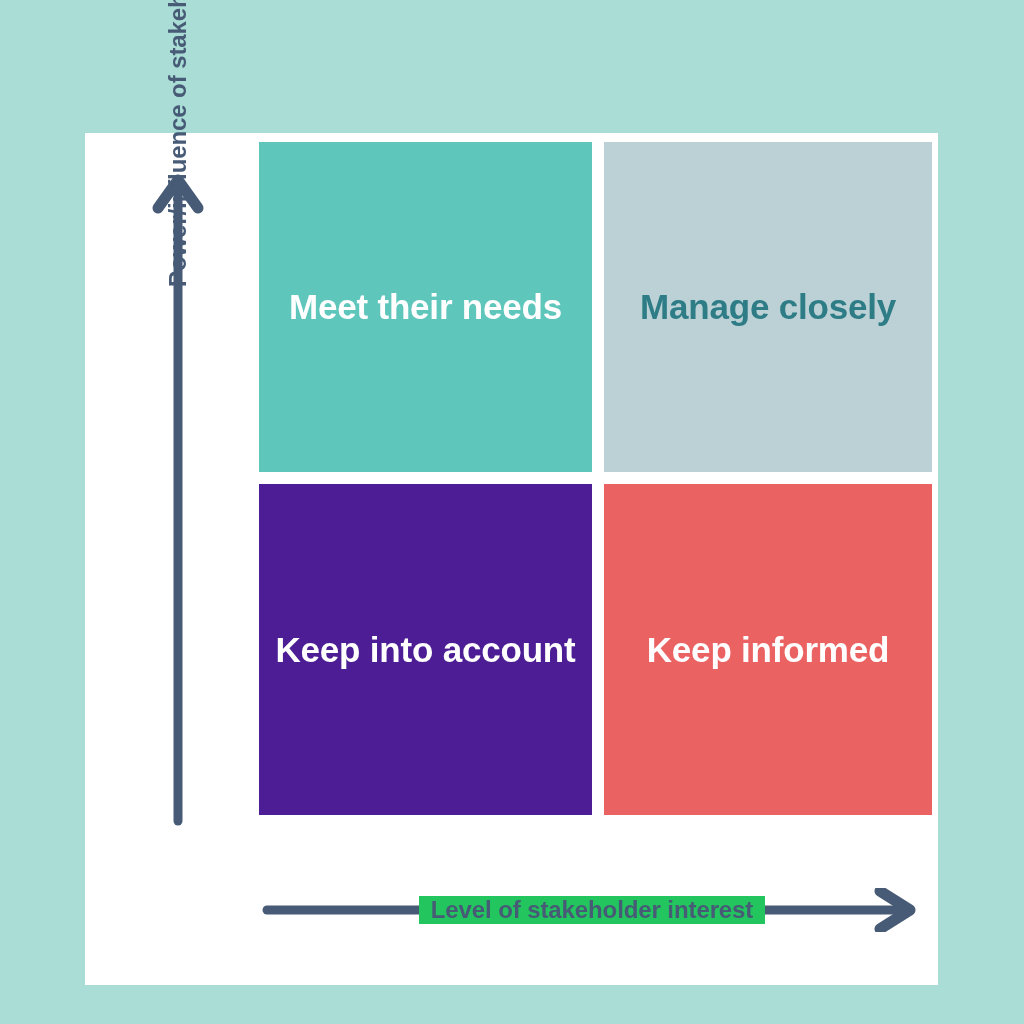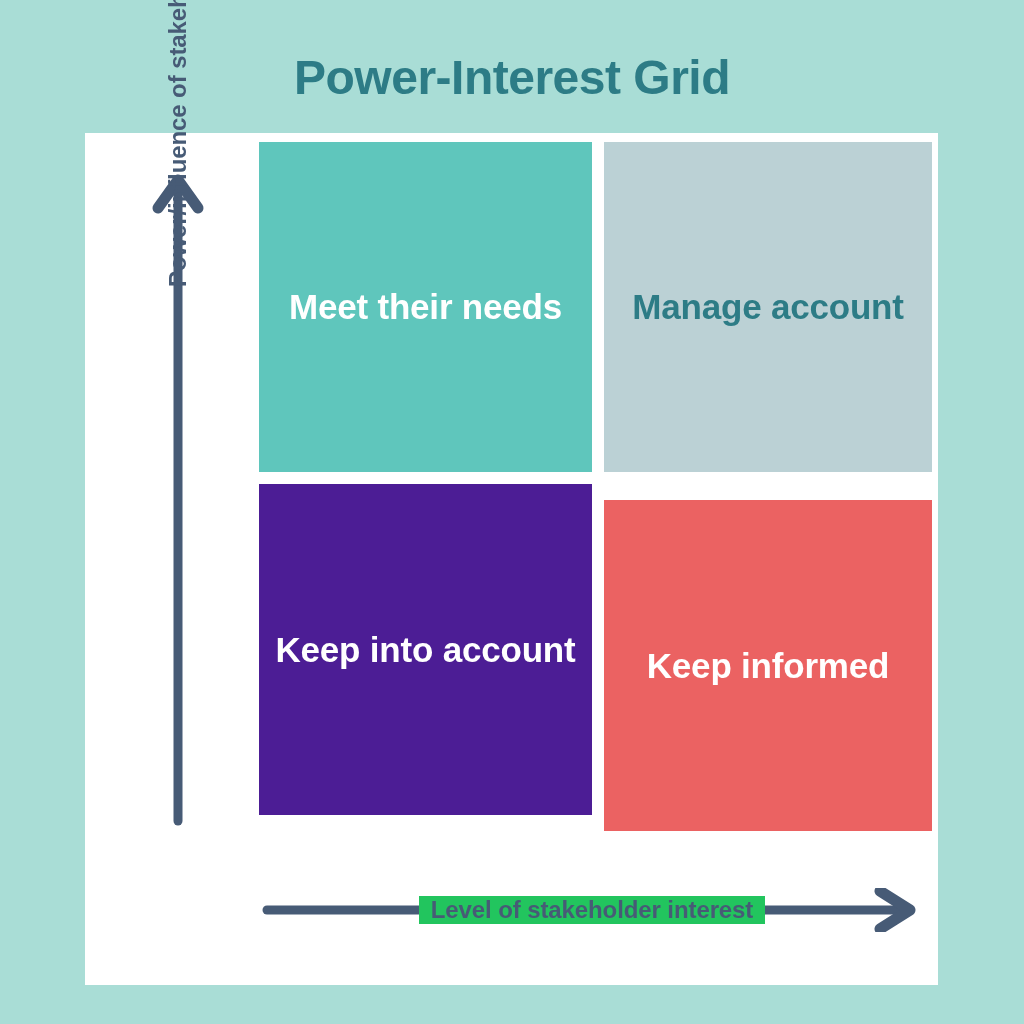--- a/index.html
+++ b/index.html
@@ -73,21 +73,20 @@
     left: 259px;  top: 484px;
     width: 333px; height: 331px;
     background: #4c1d95;
     color: #ffffff;
   }
   .quad-br {
     left: 604px;  top: 484px;
     width: 328px; height: 331px;
     background: #eb6262;
     color: #ffffff;
-    margin-top: 16px;
   }
 
   
   .axis-y {
     position: absolute;
     left: 148px;
     top: 166px;
     width: 60px;
     height: 660px;
   }
@@ -136,21 +135,20 @@
   .x-label span {
     background: #22c55e;
     padding: 0 12px;
   }
 </style>
 </head>
 <body>
 
 <div id="stage">
 
-  <div class="title">Power-Interest Grid</div>
 
   <div class="panel">
 
     <div class="axis-y" style="left:63px; top:33px;">
       <span>
         <svg width="60" height="660" viewBox="0 0 60 660">
           <line x1="30" y1="22" x2="30" y2="655" stroke="#475b76" stroke-width="9" stroke-linecap="round"></line>
           <polyline points="10,42 30,14 50,42" fill="none" stroke="#475b76" stroke-width="11" stroke-linecap="round" stroke-linejoin="round"></polyline>
         </svg>
       </span>
@@ -158,21 +156,21 @@
 
     <div class="y-label" style="left:73px; top:114px;">
       <span>Power/influence of stakeholder</span>
     </div>
 
     <div class="quad quad-tl" style="left:174px; top:9px;">
       <span>Meet their needs</span>
     </div>
 
     <div class="quad quad-tr" style="left:519px; top:9px;">
-      <span>Manage account</span>
+      <span>Manage closely</span>
     </div>
 
     <div class="quad quad-bl" style="left:174px; top:351px;">
       <span>Keep into account</span>
     </div>
 
     <div class="quad quad-br" style="left:519px; top:351px;">
       <span>Keep informed</span>
     </div>
 

